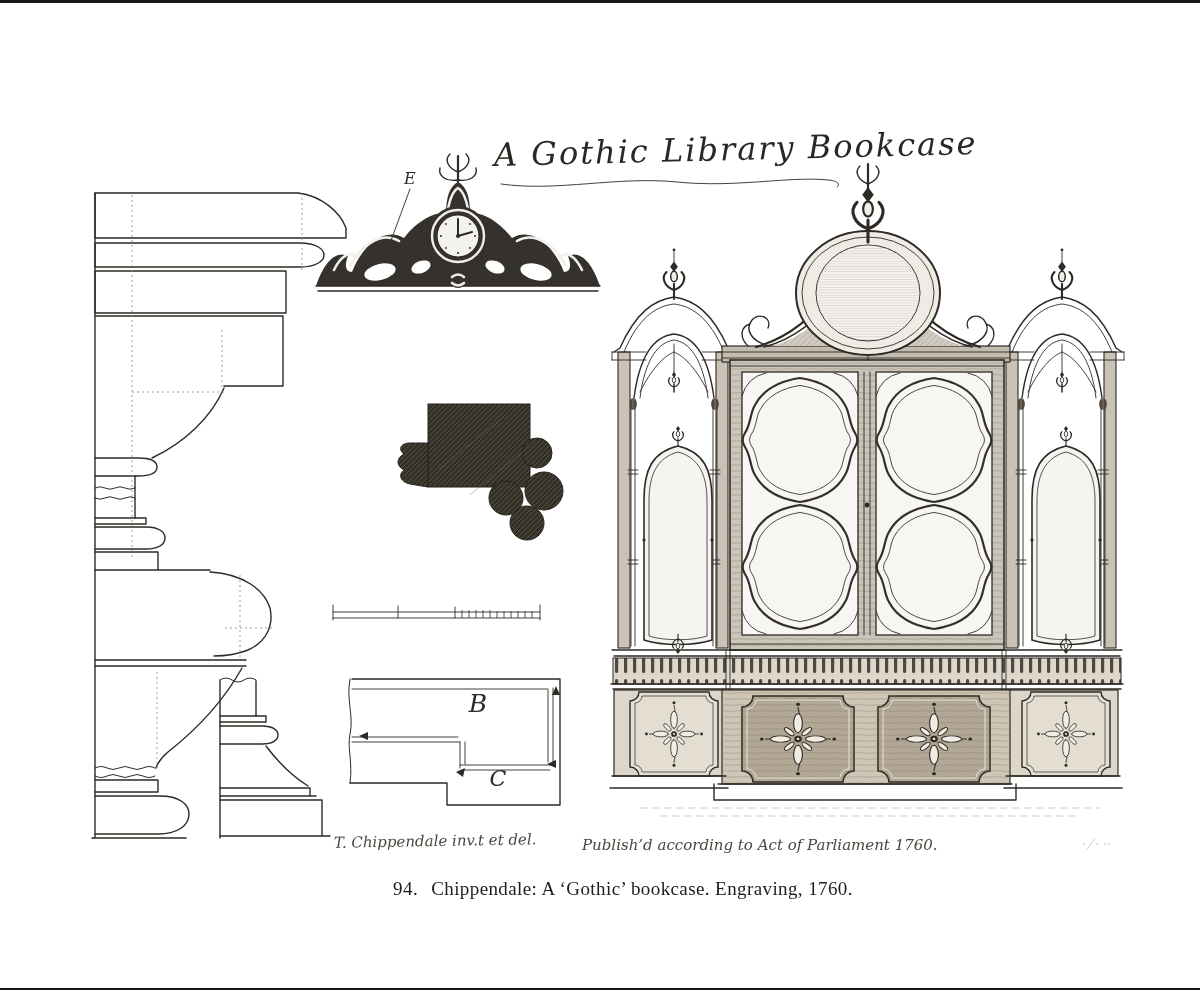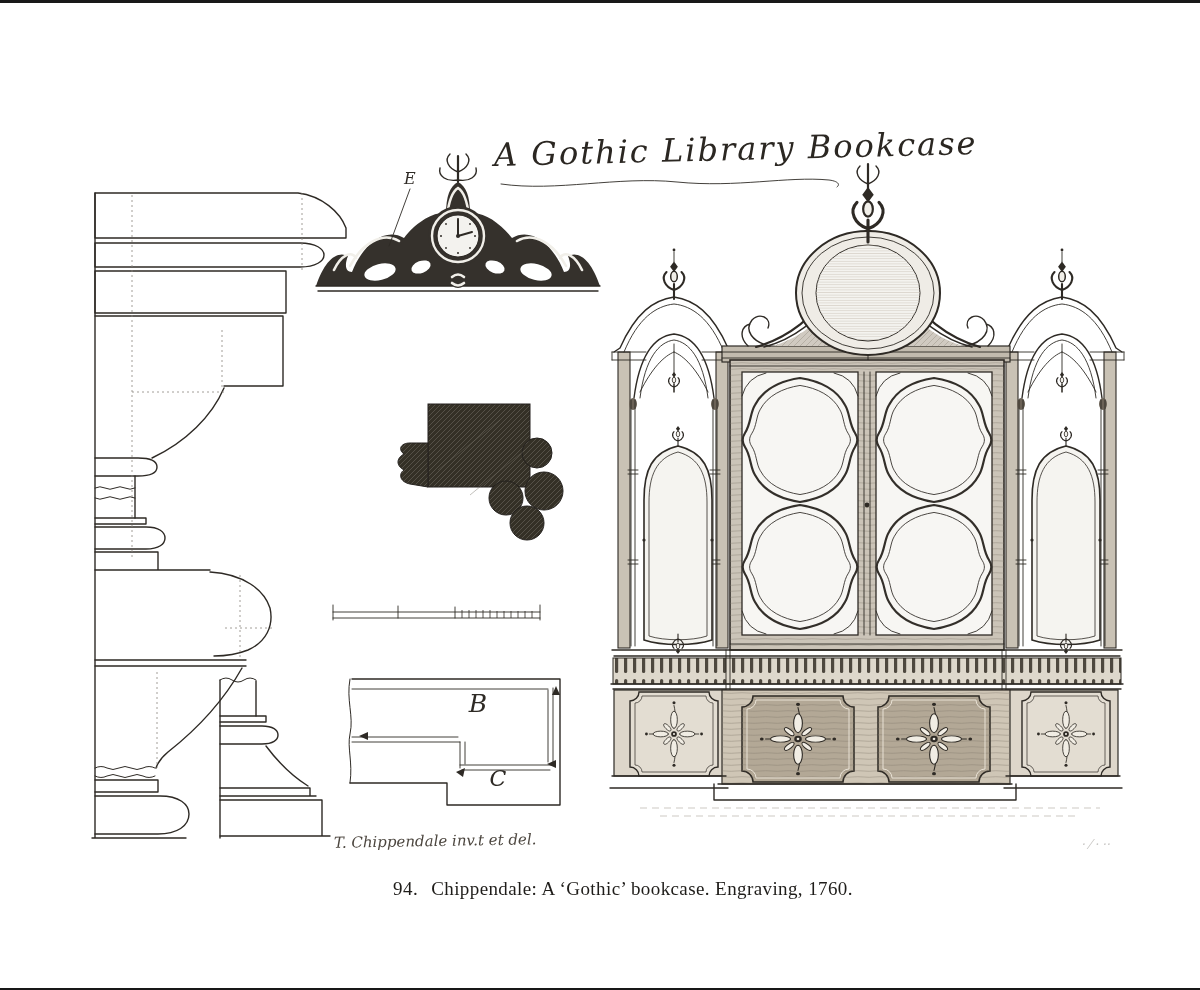--- a/index.html
+++ b/index.html
@@ -323,19 +323,20 @@
       </g>
       <g>
         <path class="ln" d="M612,776 H726 M1006,776 H1120 M610,788 H728 M1004,788 H1122"></path>
         <path class="ln" d="M718,784 H1012 M714,800 H1016 M714,800 V784 M1016,800 V784"></path>
         <path d="M640,808 H1100 M660,816 H1080" stroke="#b9b4ab" stroke-width="1.2" stroke-dasharray="7 5" fill="none" opacity="0.7"></path>
       </g>
     </g>
   </svg>
 
   <div class="abs inscription" style="left:334px;top:832px;font-size:15px;transform:rotate(-1deg);">T. Chippendale inv.t et del.</div>
+  <div class="abs inscription" style="left:582px;top:836px;font-size:15px;">Publish’d according to Act of Parliament 1760.</div>
   <div class="abs inscription" style="left:1082px;top:838px;font-size:12px;opacity:0.32;">· ⁄ · ··</div>
 
   <div class="abs" id="caption" style="top:878px;margin-left:23px;">
     <span>94.</span>
     <span>Chippendale: A ‘Gothic’ bookcase. Engraving, 1760.</span>
   </div>
 </div>
 
 </body></html>

